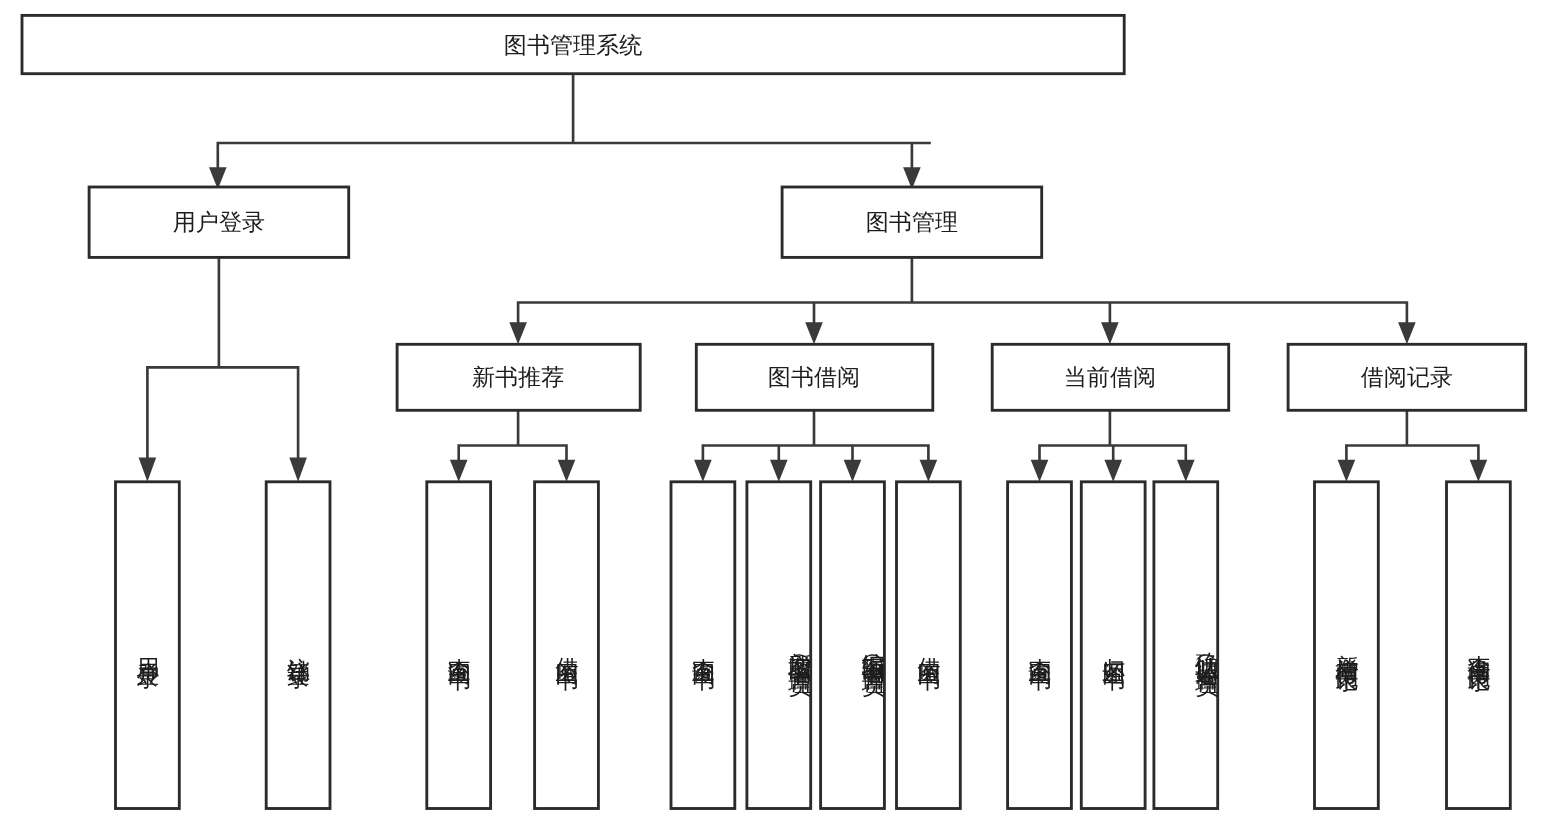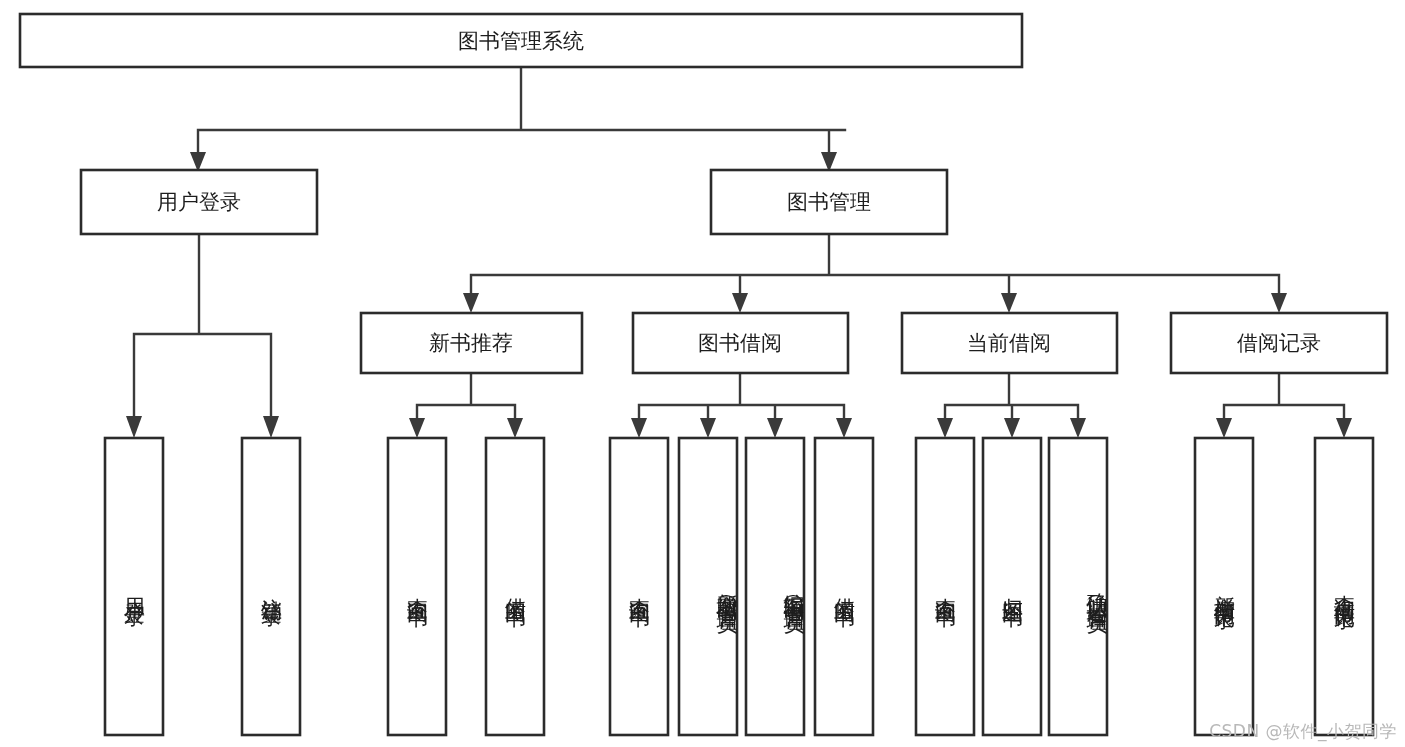--- a/index.html
+++ b/index.html
@@ -184,15 +184,14 @@
   <div class="leaf-label" style="left:610px; top:438px; width:58px; height:297px;">查询图书</div>
   <div class="leaf-label" style="left:679px; top:438px; width:58px; height:297px; align-items:flex-start; padding-top:6px; box-sizing:border-box;">新增图书（管理员）</div>
   <div class="leaf-label" style="left:746px; top:438px; width:58px; height:297px; align-items:flex-start; padding-top:6px; box-sizing:border-box;">编辑图书（管理员）</div>
   <div class="leaf-label" style="left:815px; top:438px; width:58px; height:297px;">借阅图书</div>
   <div class="leaf-label" style="left:916px; top:438px; width:58px; height:297px;">查询图书</div>
   <div class="leaf-label" style="left:983px; top:438px; width:58px; height:297px;">归还图书</div>
   <div class="leaf-label" style="left:1049px; top:438px; width:58px; height:297px; align-items:flex-start; padding-top:6px; box-sizing:border-box;">确认归还（管理员）</div>
   <div class="leaf-label" style="left:1195px; top:438px; width:58px; height:297px;">新增借阅记录</div>
   <div class="leaf-label" style="left:1315px; top:438px; width:58px; height:297px;">查询借阅记录</div>
 
-  <div class="watermark">CSDN @软件_小贺同学</div>
 
 </div>
 
 </body></html>

